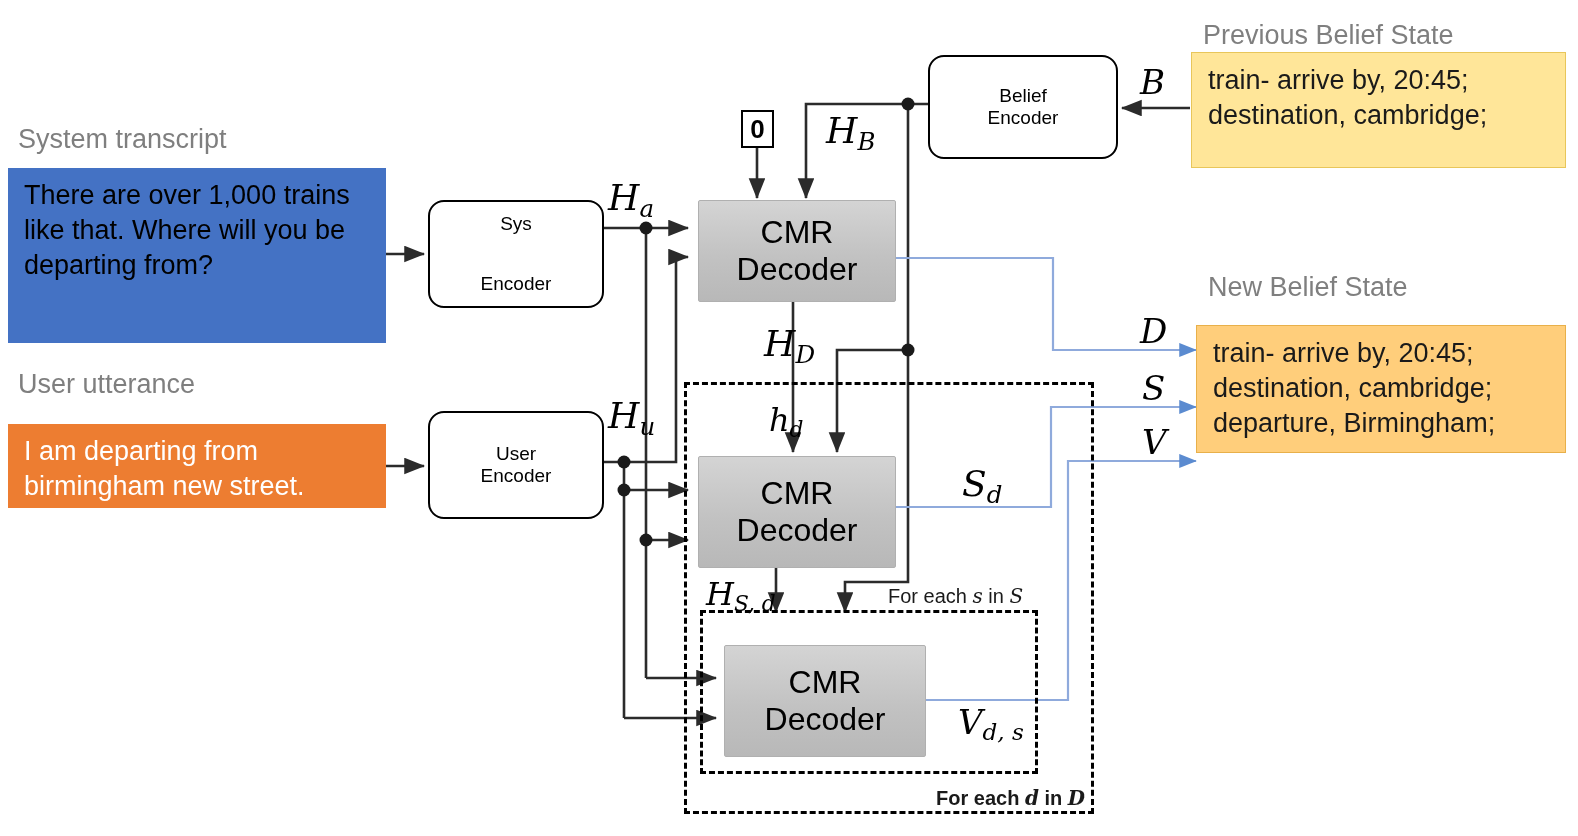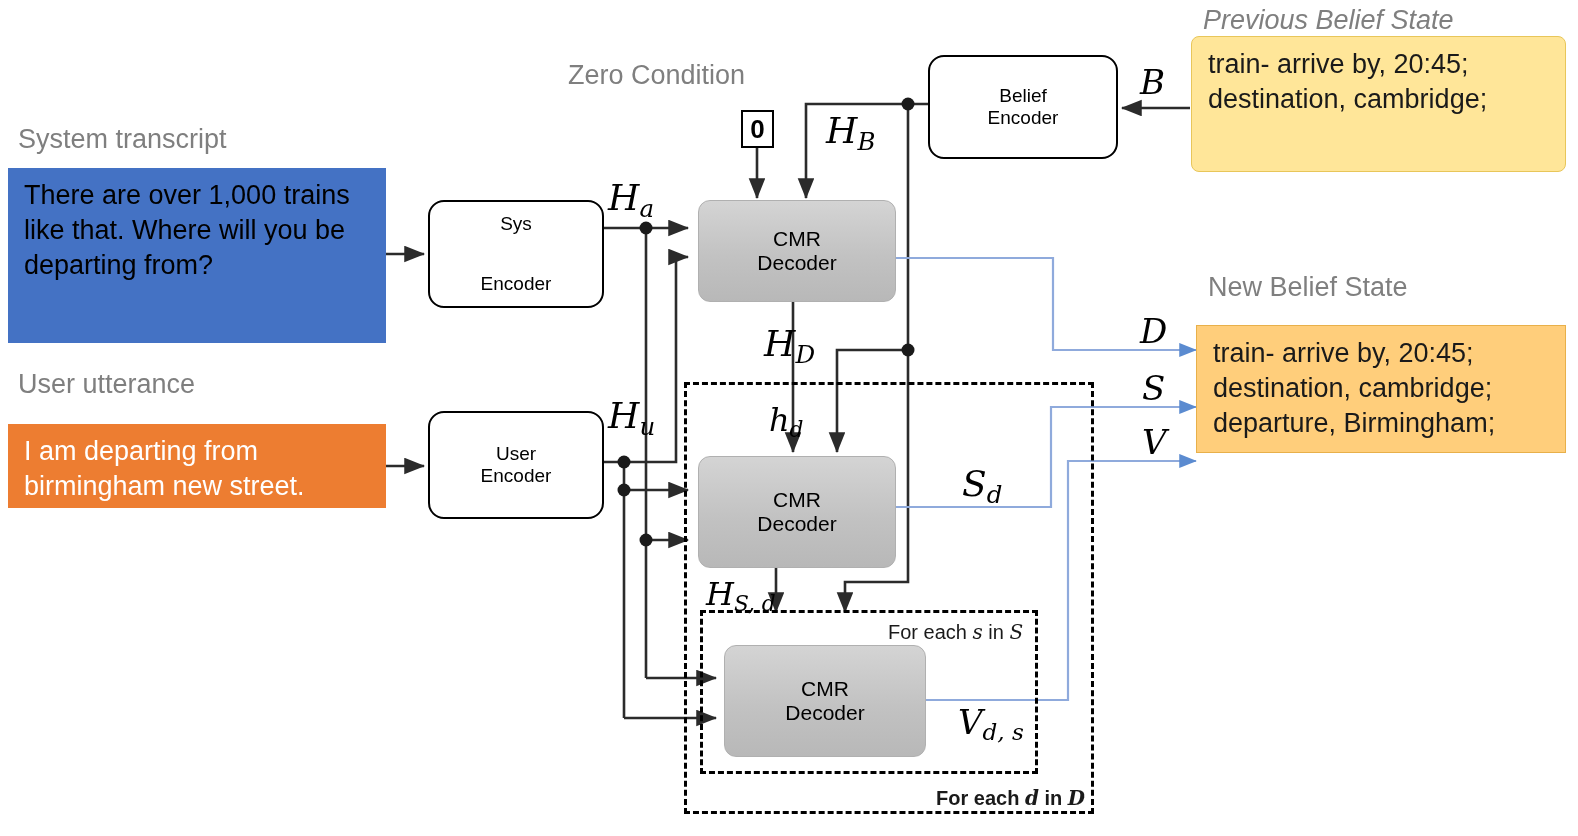--- a/index.html
+++ b/index.html
@@ -60,23 +60,23 @@
     border: 2.5px solid #000000;
     border-radius: 16px;
     color: #000000;
     font-size: 19px;
     line-height: 1.18;
   }
   
   .decoder {
     background: linear-gradient(180deg, #d4d4d4 0%, #c2c2c2 55%, #b8b8b8 100%);
     border: 1px solid #b0b0b0;
-    border-radius: 12px;
+    border-radius: 2px;
     color: #000000;
-    font-size: 21px;
+    font-size: 32px;
     line-height: 1.16;
   }
   
   .zerobox {
     background: #ffffff;
     border: 2.5px solid #000000;
     font-weight: bold;
     font-size: 26px;
     color: #000000;
   }
@@ -182,42 +182,41 @@
 
       <path d="M896,507 L1051,507 L1051,407 L1196,407" marker-end="url(#ahb)"></path>
 
       <path d="M926,700 L1068,700 L1068,461 L1196,461" marker-end="url(#ahb)"></path>
     </g>
   </svg>
 
   <div class="dashbox" style="left:684px; top:382px; width:410px; height:432px;"></div>
   <div class="dashbox" style="left:700px; top:610px; width:338px; height:164px;"></div>
 
-  <div class="loopcap" style="left:888px; top:620px;">
+  <div class="loopcap" style="left:888px; top:584px;">
     <span>For each </span><i>s</i><span> in </span><i>S</i>
   </div>
   <div class="loopcap" style="left:936px; top:786px;font-weight:bold;">
     <span>For each </span><i>d</i><span> in </span><i>D</i>
   </div>
 
   <div class="caption" style="left:18px; top:369px;">User utterance</div>
   <div class="caption" style="left:18px; top:124px;">System transcript</div>
-  <div class="caption" style="left:568px; top:60px;">Zero Condition</div>
-  <div class="caption" style="left:1203px; top:5px;font-style:italic;">Previous Belief State</div>
+  <div class="caption" style="left:1203px; top:20px;">Previous Belief State</div>
   <div class="caption" style="left:1208px; top:272px;">New Belief State</div>
 
   <div class="txtbox sys" style="left:8px; top:168px; width:378px; height:175px;">
     <div class="inner">There are over 1,000 trains like that. Where will you be departing from?</div>
   </div>
 
   <div class="txtbox usr" style="left:8px; top:424px; width:378px; height:84px;">
     <div class="inner"> I am departing from birmingham new street.</div>
   </div>
 
-  <div class="txtbox prev" style="left:1191px; top:36px; width:375px; height:136px;border-radius:8px;">
+  <div class="txtbox prev" style="left:1191px; top:52px; width:375px; height:116px;">
     <div class="inner">train- arrive by, 20:45; destination, cambridge;</div>
   </div>
 
   <div class="txtbox newbs" style="left:1196px; top:325px; width:370px; height:128px;">
     <div class="inner">train- arrive by, 20:45; destination, cambridge; departure, Birmingham;</div>
   </div>
 
   <div class="node encoder" style="left:428px; top:200px; width:176px; height:108px;gap:37px;">
     <span>Sys</span>
     <span>Encoder</span>

